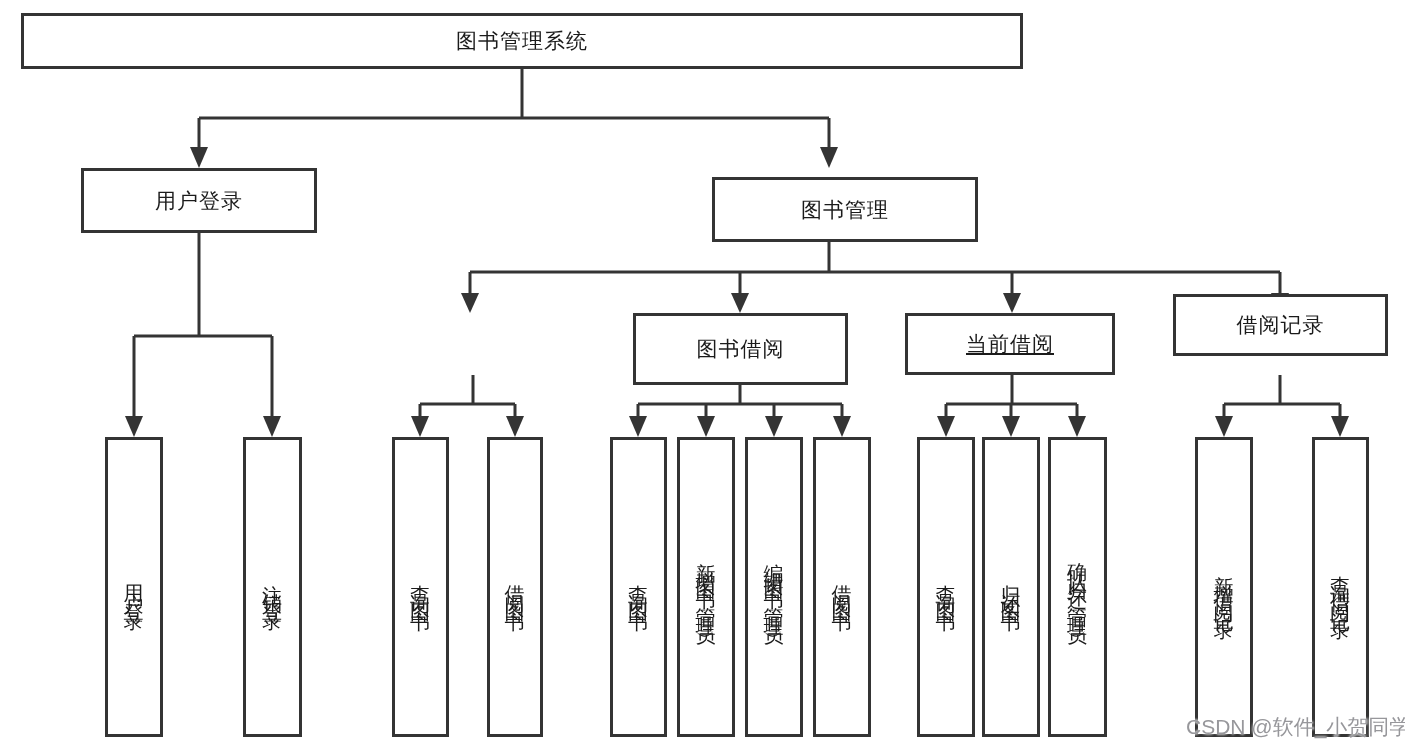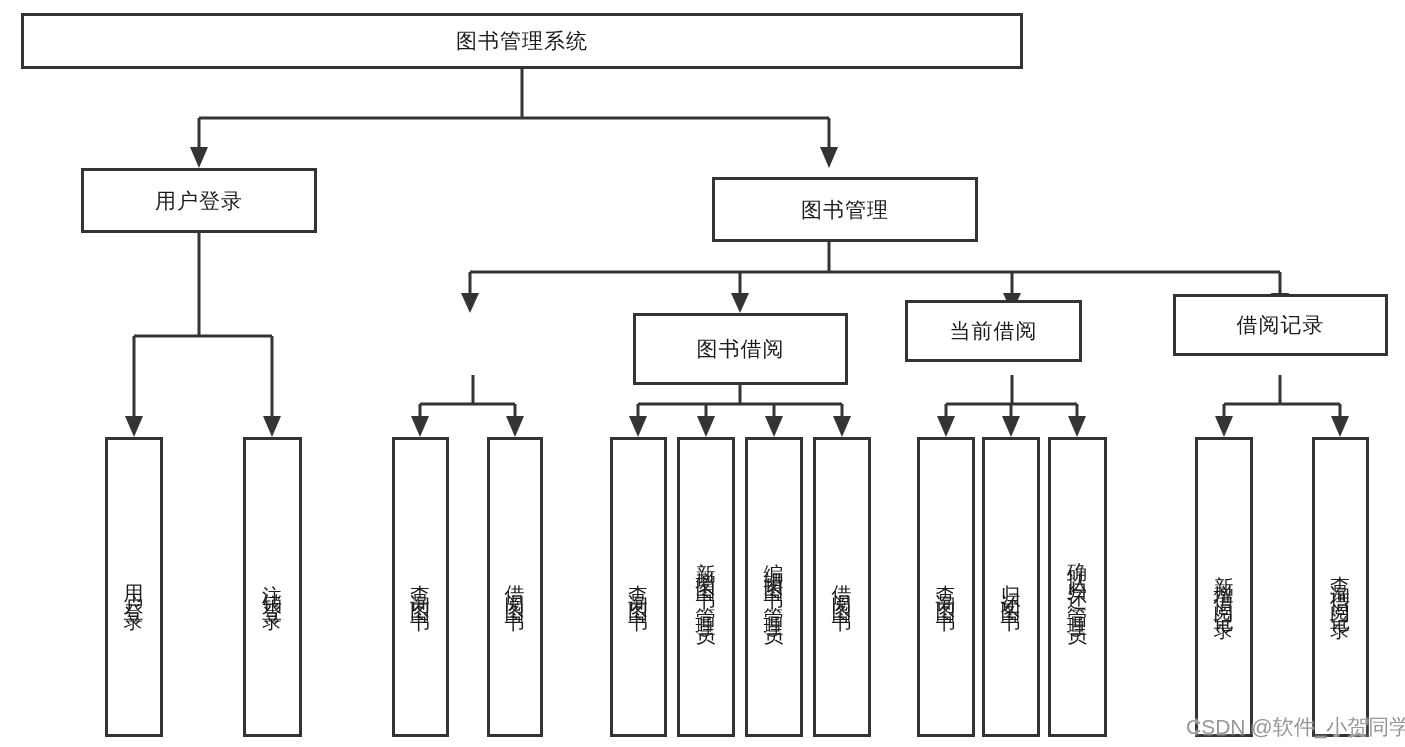--- a/index.html
+++ b/index.html
@@ -46,21 +46,21 @@
     white-space: nowrap;
   }
   
   .n-root  { left: 21px;   top: 13px;  width: 1002px; height: 56px; }
   
   .n-l2a   { left: 81px;   top: 168px; width: 236px;  height: 65px; }
   .n-l2b   { left: 712px;  top: 168px; width: 266px;  height: 65px; margin-top: 9px; }
   
   .n-l3a   { left: 363px;  top: 313px; width: 220px;  height: 62px; }
   .n-l3b   { left: 633px;  top: 313px; width: 215px;  height: 72px; }
-  .n-l3c   { left: 905px;  top: 300px; width: 177px;  height: 62px; }
+  .n-l3c   { left: 905px;  top: 313px; width: 210px;  height: 62px; text-decoration: underline; }
   .n-l3d   { left: 1173px; top: 294px; width: 215px;  height: 62px; }
   
   .leaf    { top: 437px; height: 300px; width: 58px; border-width: 3px; }
   .n-a1 { left: 105px; }
   .n-a2 { left: 243px; width: 59px; }
   .n-b1 { left: 392px; width: 57px; }
   .n-b2 { left: 487px; width: 56px; }
   .n-c1 { left: 610px; width: 57px; }
   .n-c2 { left: 677px; }
   .n-c3 { left: 745px; }

